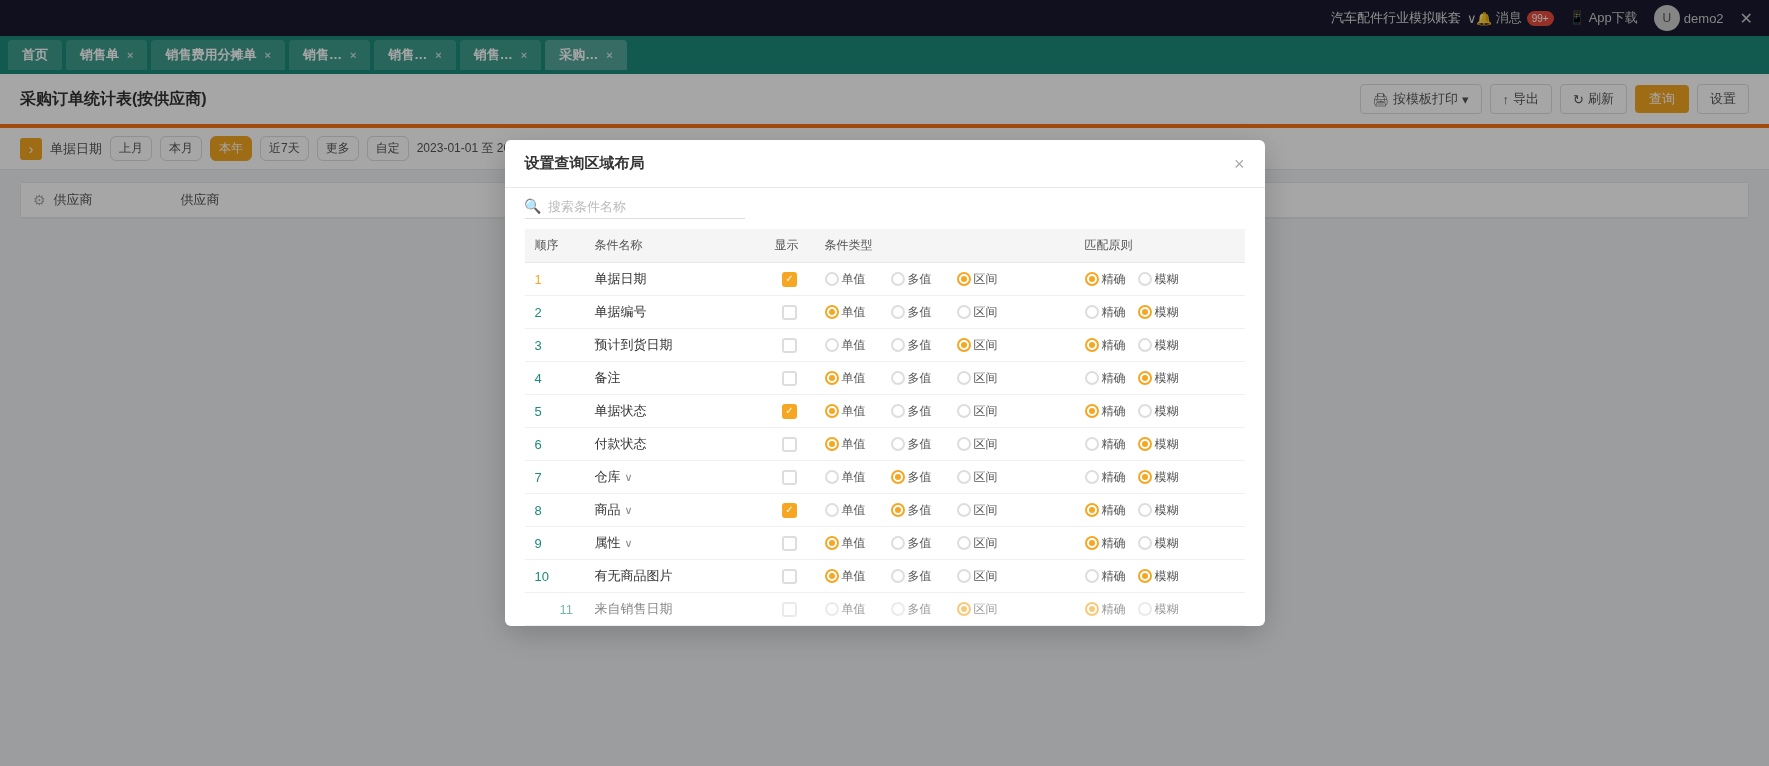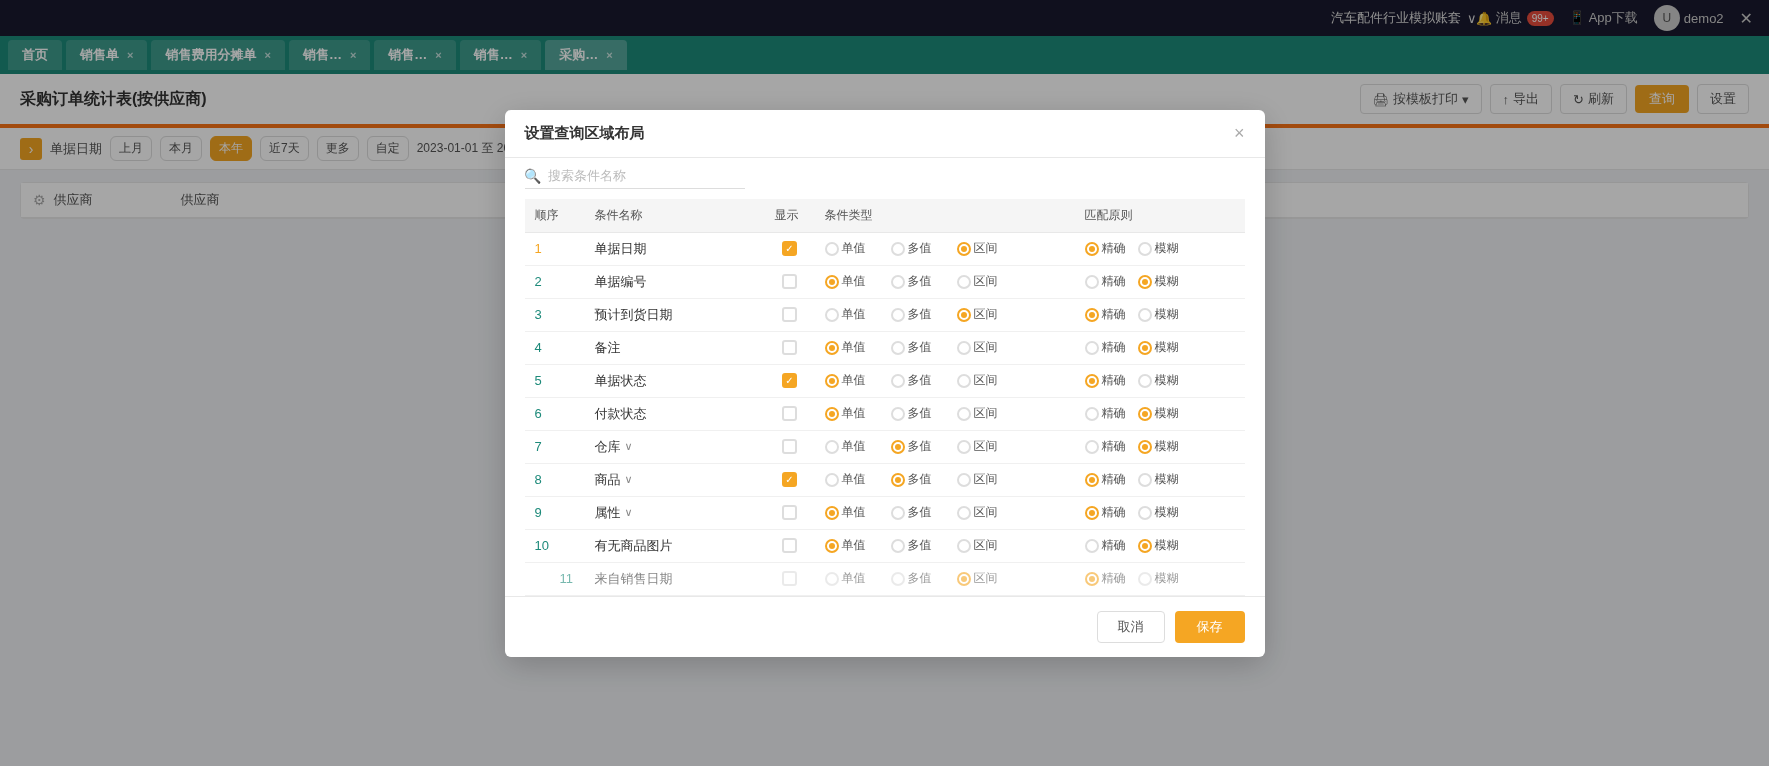--- a/index.html
+++ b/index.html
@@ -749,23 +749,15 @@
                     <div class="radio-circle"></div>
                     <span class="radio-label">模糊</span>
                   </label>
                 </div>
               </td>
             </tr>
           </tbody>
       </table>
     </div>
 
-    <div class="dialog-footer">
-      <button class="btn-cancel">
-        <span>取消</span>
-      </button>
-      <button class="btn-save">
-        <span>保存</span>
-      </button>
-    </div>
 
   </div>
 </div>
 
 </body></html>

